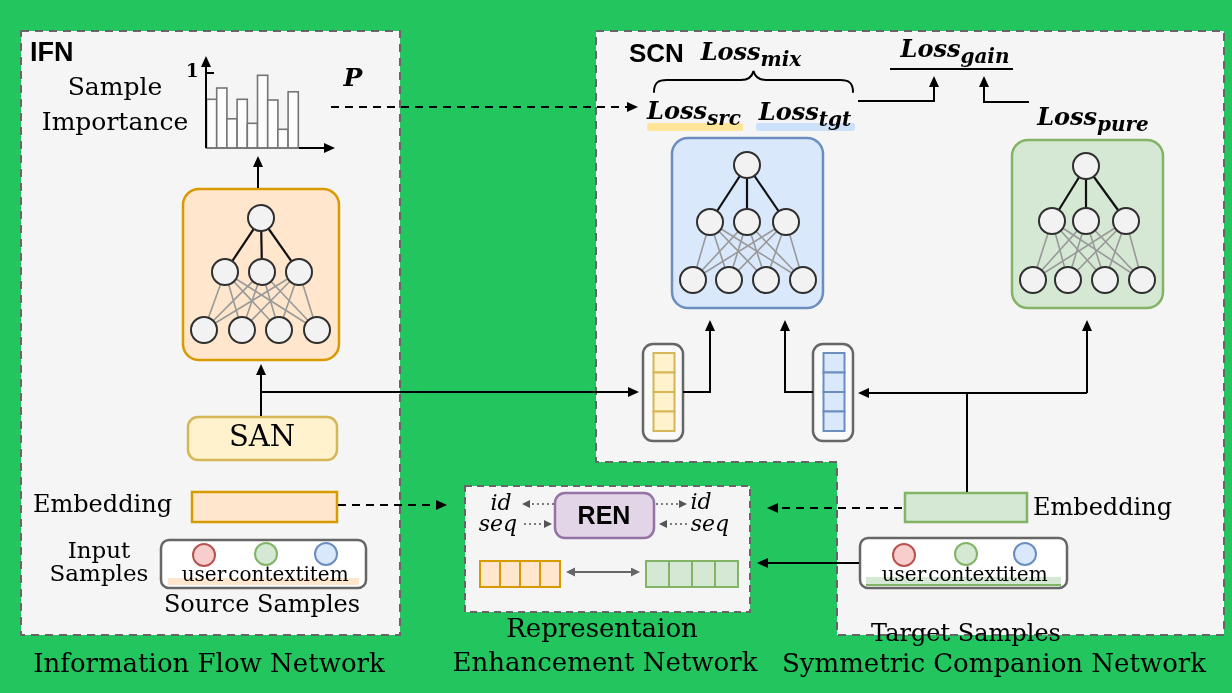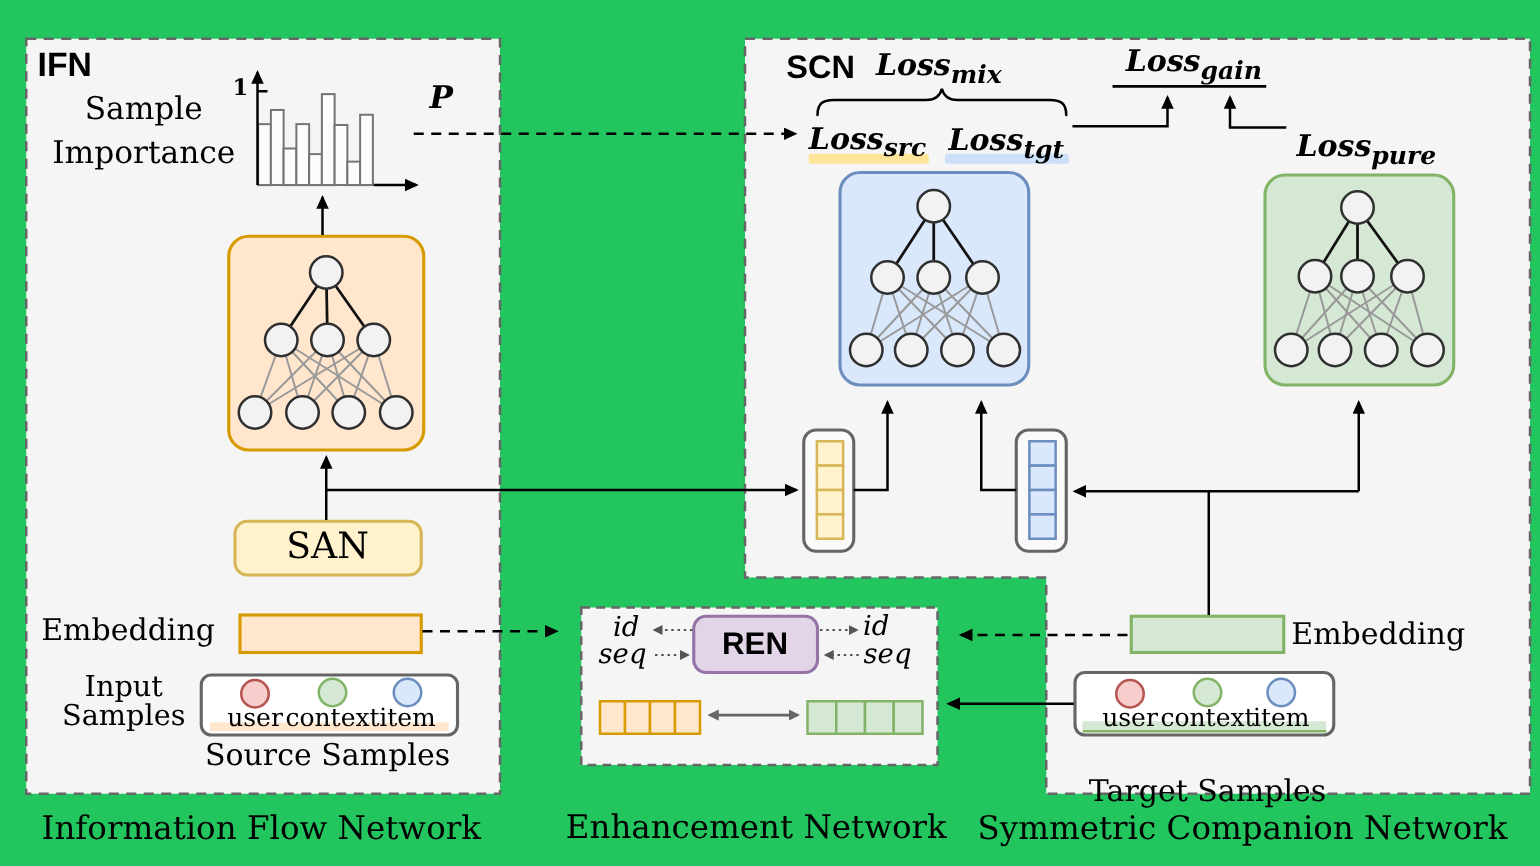--- a/index.html
+++ b/index.html
@@ -244,15 +244,16 @@
 <div class="label c serif20" style="left:966px;top:563px;">context</div>
 <div class="label c serif20" style="left:1025px;top:563px;">item</div>
 <div class="label c serif24" style="left:966px;top:592px;margin-top:28px;">Target Samples</div>
 <div class="label c cap" style="left:994px;top:649px;">Symmetric Companion Network</div>
 
 <div class="label c sans" style="left:604px;top:502px;font-size:25px;">REN</div>
 <div class="label c ital" style="left:501px;top:491px;font-size:22px;">id</div>
 <div class="label c ital" style="left:498px;top:512px;font-size:22px;">seq</div>
 <div class="label c ital" style="left:701px;top:490px;font-size:22px;">id</div>
 <div class="label c ital" style="left:710px;top:512px;font-size:22px;">seq</div>
+<div class="label c cap" style="left:602px;top:614px;">Representaion</div>
 <div class="label c cap" style="left:605px;top:648px;">Enhancement Network</div>
 
 </div>
 
 </body></html>

